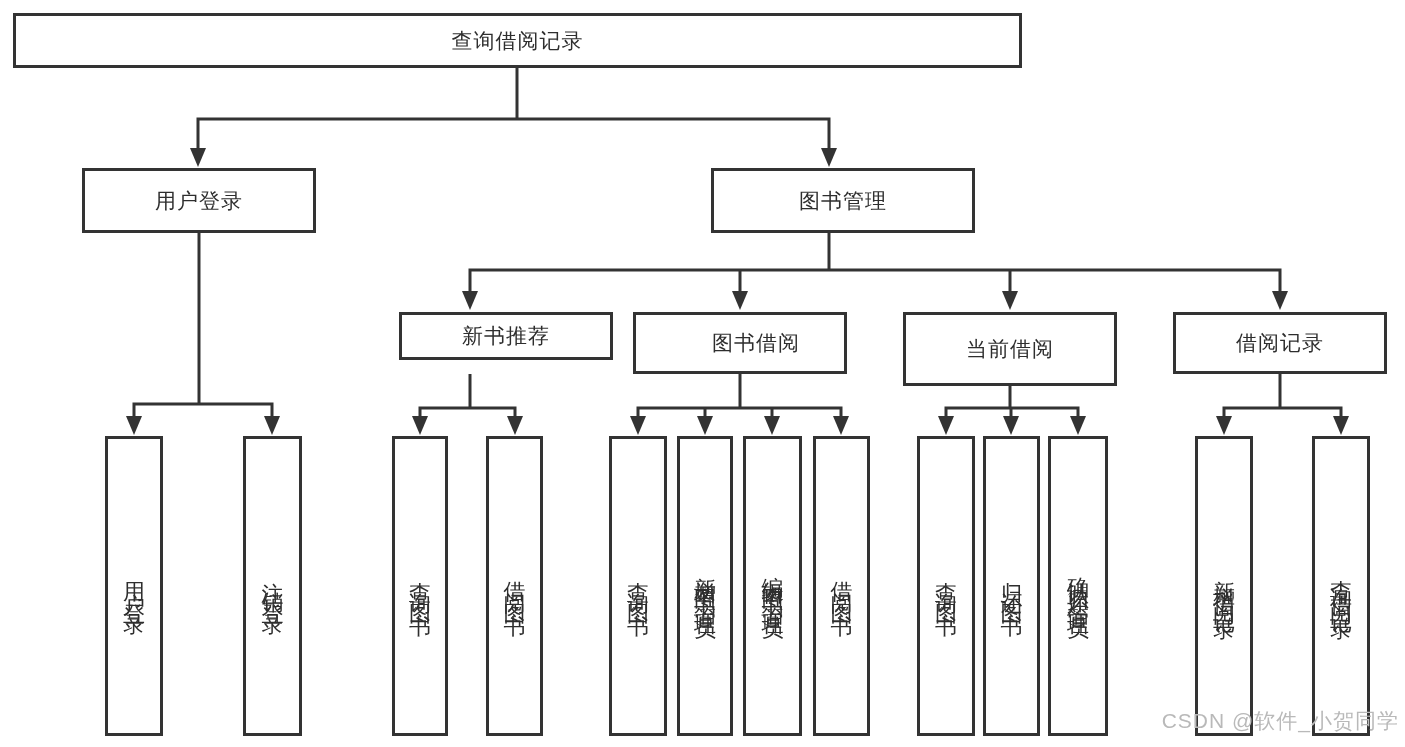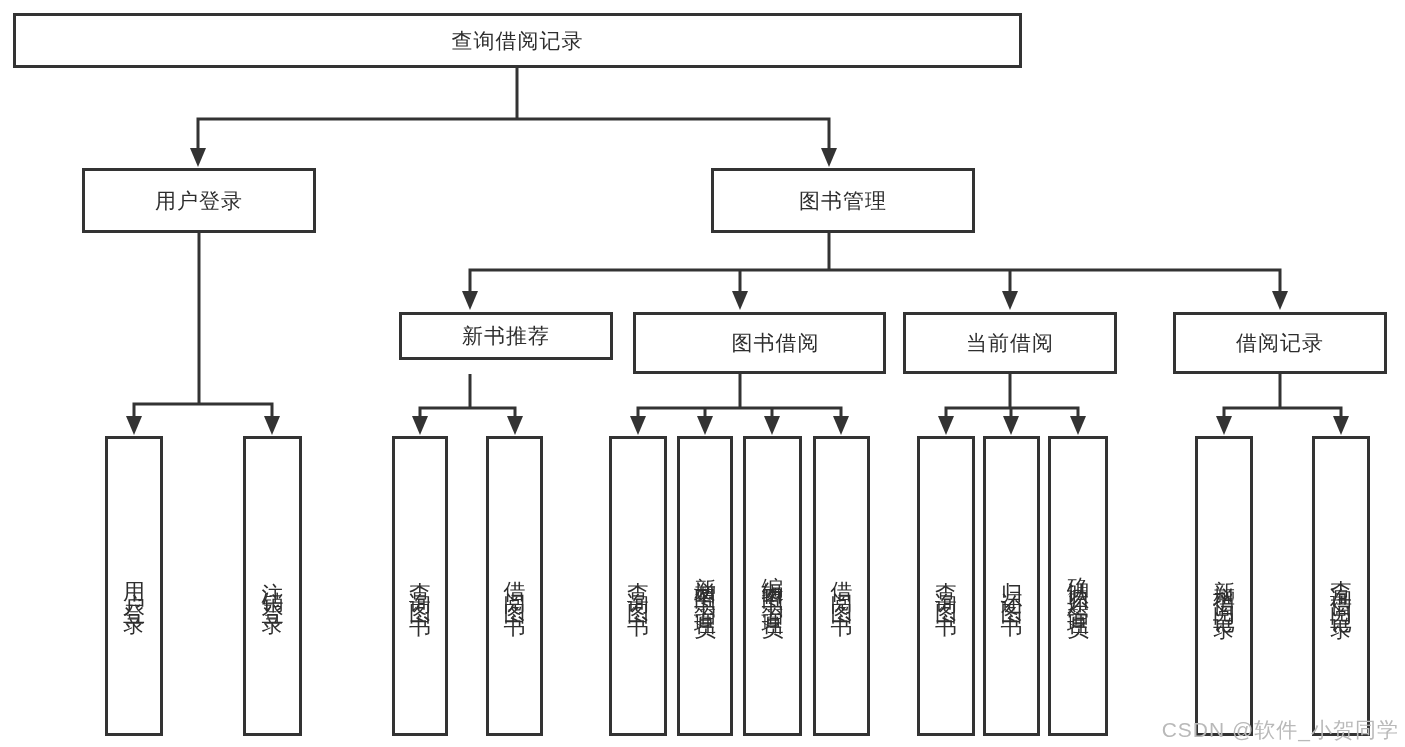--- a/index.html
+++ b/index.html
@@ -33,21 +33,21 @@
     writing-mode:vertical-rl;
     text-orientation:mixed;
     font-size:22px;color:#2e2e2e;
     line-height:1;
   }
   .vt-short{letter-spacing:11px;}
   .vt-mid{letter-spacing:8px;}
   .vt-long{letter-spacing:6px;}
   .watermark{
     position:absolute;z-index:3;
-    right:6px;bottom:3px;
+    right:6px;bottom:12px;
     font-size:21px;
     color:#b9b9b9;
     letter-spacing:1px;
     white-space:nowrap;
     margin-left:36px;
   }
 </style>
 </head>
 <body>
 
@@ -105,22 +105,22 @@
       <polygon points="1333,416 1349,416 1341,435"></polygon>
     </g>
   </svg>
 
   <div class="hbox" style="left:13px;top:13px;width:1009px;height:55px;">查询借阅记录</div>
 
   <div class="hbox" style="left:82px;top:168px;width:234px;height:65px;">用户登录</div>
   <div class="hbox" style="left:711px;top:168px;width:264px;height:65px;">图书管理</div>
 
   <div class="hbox" style="left:363px;top:312px;width:214px;height:48px;margin-left:36px;">新书推荐</div>
-  <div class="hbox" style="left:633px;top:312px;width:253px;height:62px;padding-left:32px;">图书借阅</div>
-  <div class="hbox" style="left:903px;top:312px;width:214px;height:62px;text-align:right;">当前借阅</div>
+  <div class="hbox" style="left:633px;top:312px;width:214px;height:62px;padding-left:32px;">图书借阅</div>
+  <div class="hbox" style="left:903px;top:312px;width:214px;height:74px;text-align:right;">当前借阅</div>
   <div class="hbox" style="left:1173px;top:312px;width:214px;height:62px;">借阅记录</div>
 
   <div class="vbox" style="left:105px;width:58px;">
     <span class="vtext vt-short">用户登录</span>
   </div>
   <div class="vbox" style="left:243px;width:59px;">
     <span class="vtext vt-short">注销登录</span>
   </div>
 
   <div class="vbox" style="left:392px;width:56px;">

